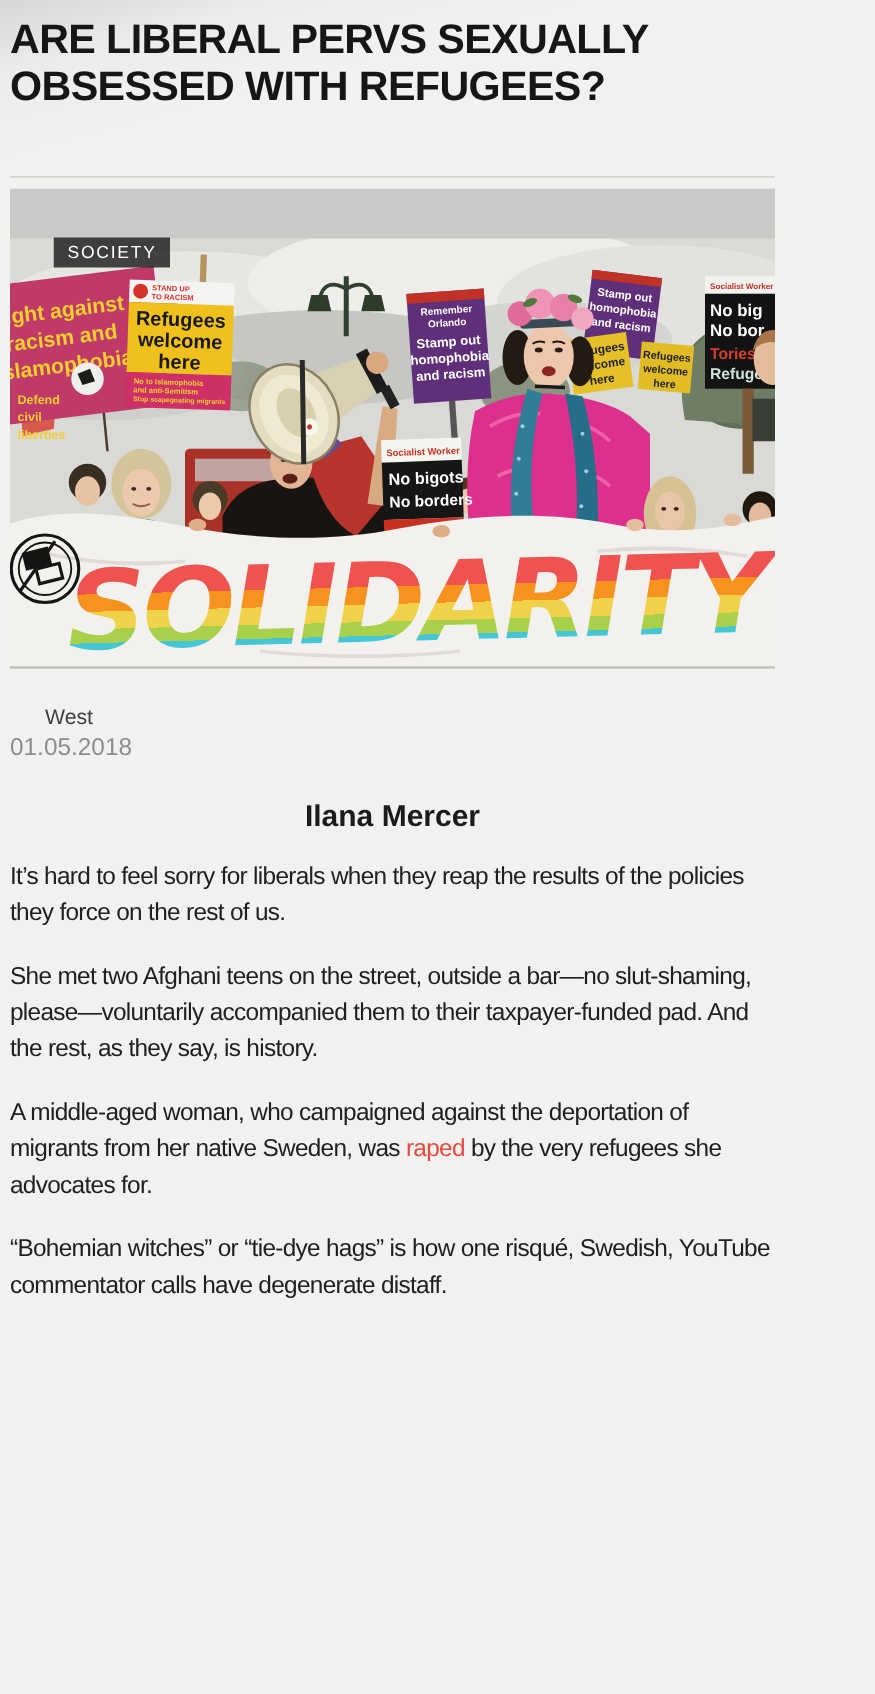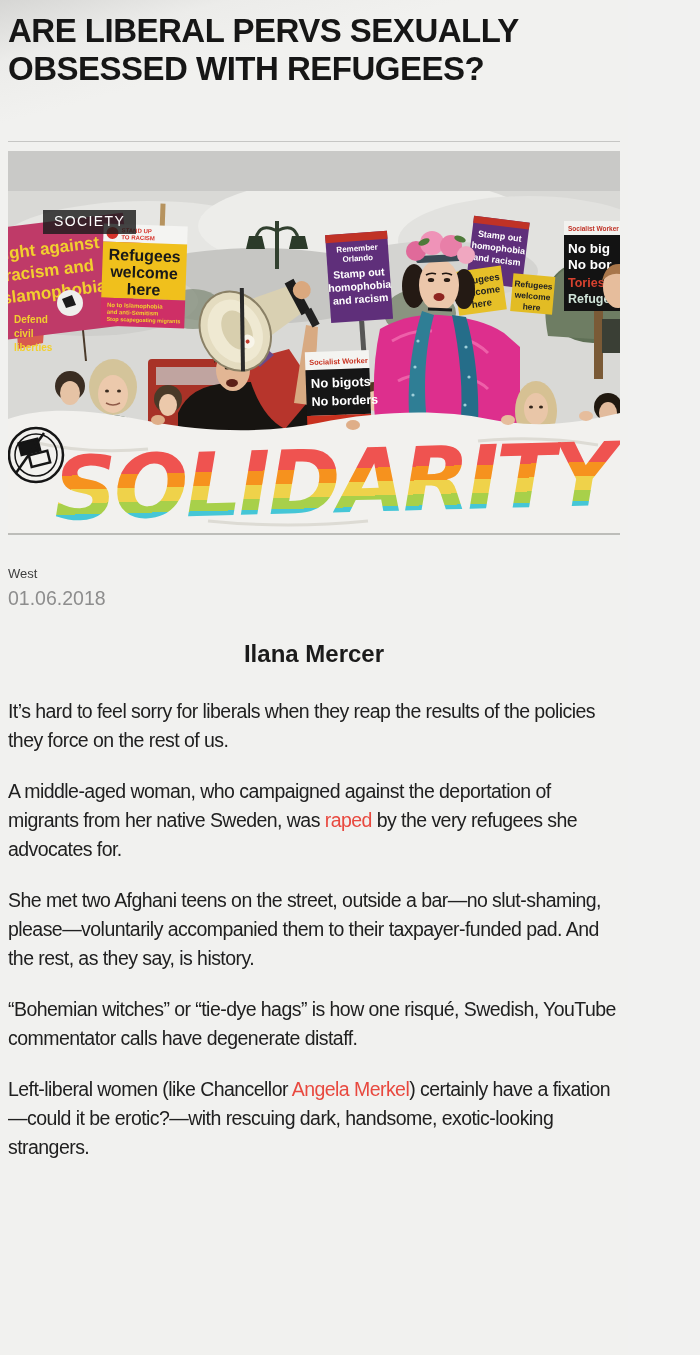--- a/index.html
+++ b/index.html
@@ -6,29 +6,29 @@
   .page{width:628px;height:1355px;overflow:hidden;position:relative;
         background:linear-gradient(165deg,#d6d6d4 0px,#ececea 60px,#f1f1ef 120px);
         font-family:"Liberation Sans",sans-serif;}
   .content{width:612px;margin:0 auto;padding-top:12px;}
   .headline{margin:0;font-size:33px;line-height:38px;font-weight:bold;color:#161616;
             letter-spacing:-0.5px;text-transform:uppercase;}
   .divider{border:0;border-top:1px solid #c6c6c4;margin:53px 0 0 0;height:0;}
   .figure{position:relative;margin-top:9px;height:384px;}
   .letterbox{height:40px;background:#c9c9c7;}
   .figure svg{display:block;}
-  .category-tag{position:absolute;left:35px;top:59px;background:rgba(28,28,28,.82);
+  .category-tag{position:absolute;left:35px;top:39px;background:rgba(28,28,28,.82);
                 color:#ffffff;font-size:14px;letter-spacing:1.4px;padding:3px 11px 5px;cursor:pointer;}
   .meta{margin-top:27px;}
-  .byline{font-size:13px;line-height:23px;color:#3e3e3e;}
+  .byline{font-size:17px;line-height:23px;color:#3e3e3e;margin-left:28px;}
   .date{font-size:19.5px;line-height:26px;color:#8d8d8d;}
   .author{margin-top:29px;text-align:center;font-size:24px;font-weight:bold;color:#1b1b1b;}
   .article-body p{margin:22px 0 0 0;font-size:19.5px;line-height:29px;color:#202020;
                   letter-spacing:-0.55px;}
-  .article-body p:first-child{margin-top:29px;}
+  .article-body p:first-child{margin-top:19px;}
   .article-body a.inline-link{color:var(--link-color,#e8493f);text-decoration:none;cursor:pointer;}
   svg text{font-family:"Liberation Sans",sans-serif;}
   svg .banner-word{font-family:"DejaVu Sans",sans-serif;font-weight:bold;font-style:italic;}
 </style>
 </head>
 <body>
 
 <div class="page">
   <div class="content">
 
@@ -307,27 +307,26 @@
           <ellipse cx="578" cy="225" rx="7" ry="5" fill="#e6bd9c"></ellipse>
         </g>
         <rect x="0" y="342" width="612" height="2" fill="#bdbdb9"></rect>
       </svg>
 
       <span class="category-tag">SOCIETY</span>
     </div>
 
     <div class="meta">
       <div class="byline">West</div>
-      <div class="date">01.06.2018</div>
+      <div class="date">01.05.2018</div>
     </div>
 
     <div class="author">Ilana Mercer</div>
 
     <div class="article-body">
         <p><span>It’s hard to feel sorry for liberals when they reap the results of the policies they force on the rest of us.</span></p>
+        <p><span>She met two Afghani teens on the street, outside a bar—no slut-shaming, please—voluntarily accompanied them to their taxpayer-funded pad. And the rest, as they say, is history.</span></p>
         <p><span>A middle-aged woman, who campaigned against the deportation of migrants from her native Sweden, was </span><a class="inline-link">raped</a><span> by the very refugees she advocates for.</span></p>
-        <p><span>She met two Afghani teens on the street, outside a bar—no slut-shaming, please—voluntarily accompanied them to their taxpayer-funded pad. And the rest, as they say, is history.</span></p>
         <p><span>“Bohemian witches” or “tie-dye hags” is how one risqué, Swedish, YouTube commentator calls have degenerate distaff.</span></p>
-        <p><span>Left-liberal women (like Chancellor </span><a class="inline-link">Angela Merkel</a><span>) certainly have a fixation—could it be erotic?—with rescuing dark, handsome, exotic-looking strangers.</span></p>
       </div>
 
   </div>
 </div>
 
 </body></html>

